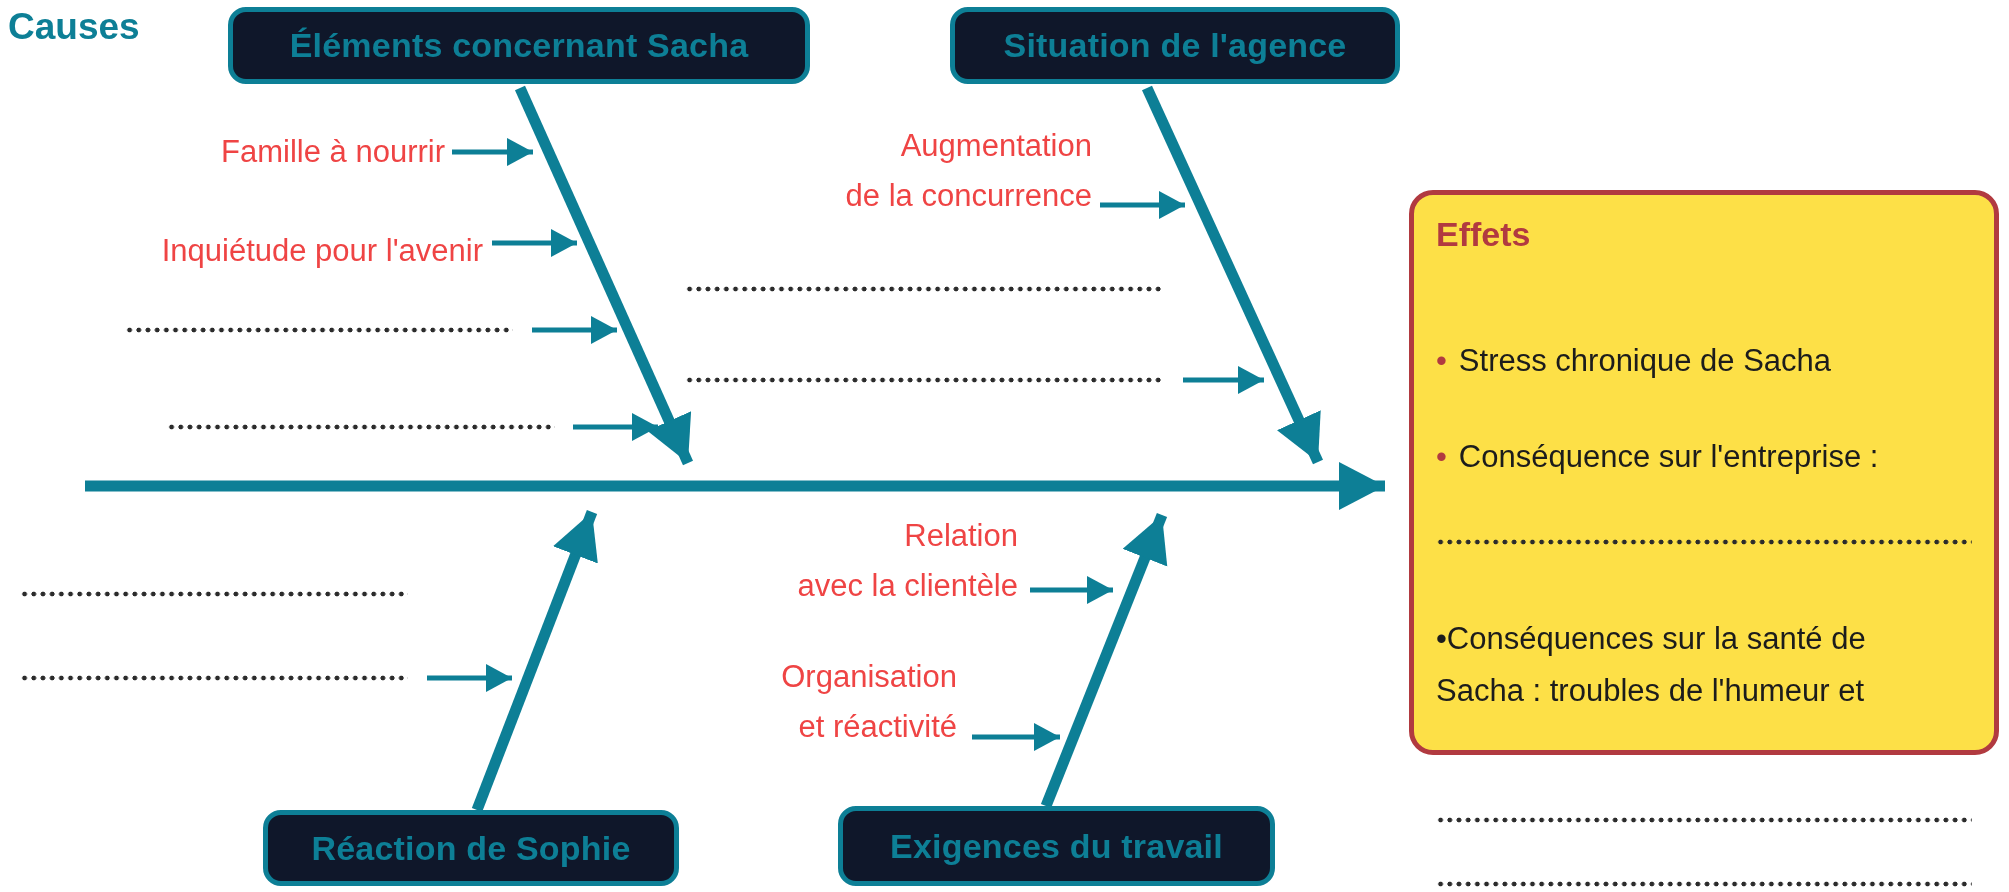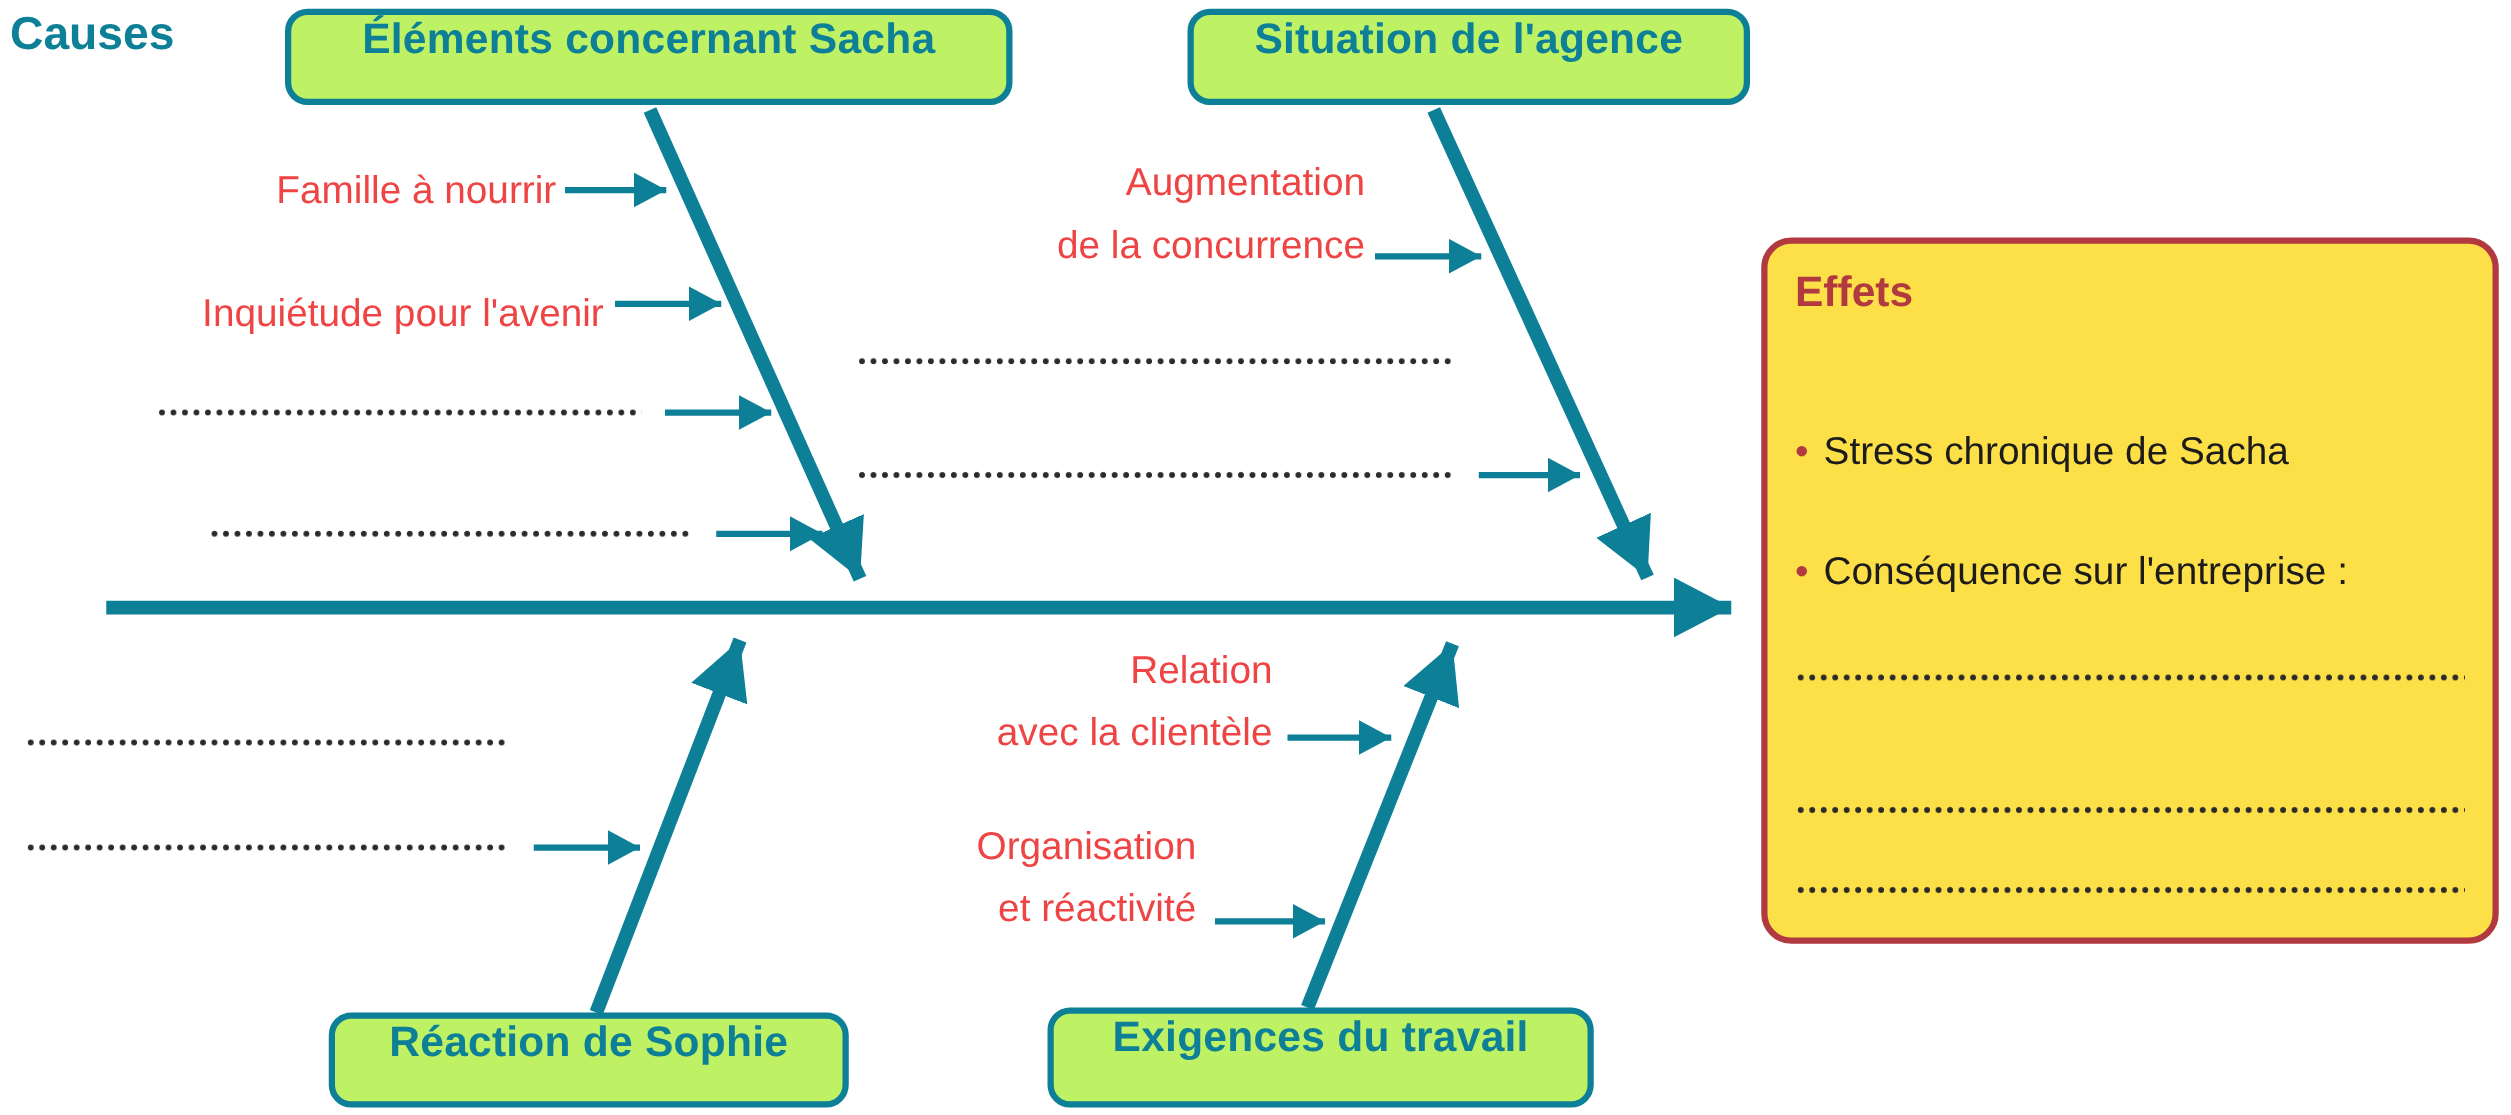--- a/index.html
+++ b/index.html
@@ -4,22 +4,22 @@
 <title>Diagramme causes-effets</title>
 <style>
   html,body{margin:0;padding:0;background:#ffffff;}
   body{font-family:"Liberation Sans","DejaVu Sans",sans-serif;color:#1c1c1c;}
   #canvas{position:relative;width:2009px;height:892px;background:#fff;overflow:hidden;}
   #lines{position:absolute;left:0;top:0;z-index:1;}
 
   
   .cat-box{
     position:absolute;z-index:3;box-sizing:border-box;
-    border:5px solid var(--teal);border-radius:18px;background:#bef264;
-    display:flex;justify-content:center;
+    border:5px solid var(--teal);border-radius:18px;background:#0f172a;
+    display:flex;align-items:center;justify-content:center;
     color:var(--teal);font-weight:bold;font-size:34px;letter-spacing:0.2px;
     white-space:nowrap;
   }
 
   
   .cause-label{
     position:absolute;z-index:2;font-size:31px;line-height:38px;
     color:#ef4444;text-align:right;white-space:pre-line;
   }
   .two-line{line-height:50px;}
@@ -123,17 +123,21 @@
     <div class="effects-title">Effets</div>
     <div class="effects-list">
       <div class="effect-item">
         <span class="bullet">•</span><span>Stress chronique de Sacha</span>
       </div>
       <div class="effect-item">
         <span class="bullet">•</span><span>Conséquence sur l'entreprise :</span>
       </div>
     </div>
     <div class="dotline dot-1"></div>
+    <div class="effect-para">
+      <span class="bullet">•</span><span>Conséquences sur la santé de
+Sacha : troubles de l'humeur et</span>
+    </div>
     <div class="dotline dot-2"></div>
     <div class="dotline dot-3"></div>
   </div>
 
 </div>
 
 </body></html>

